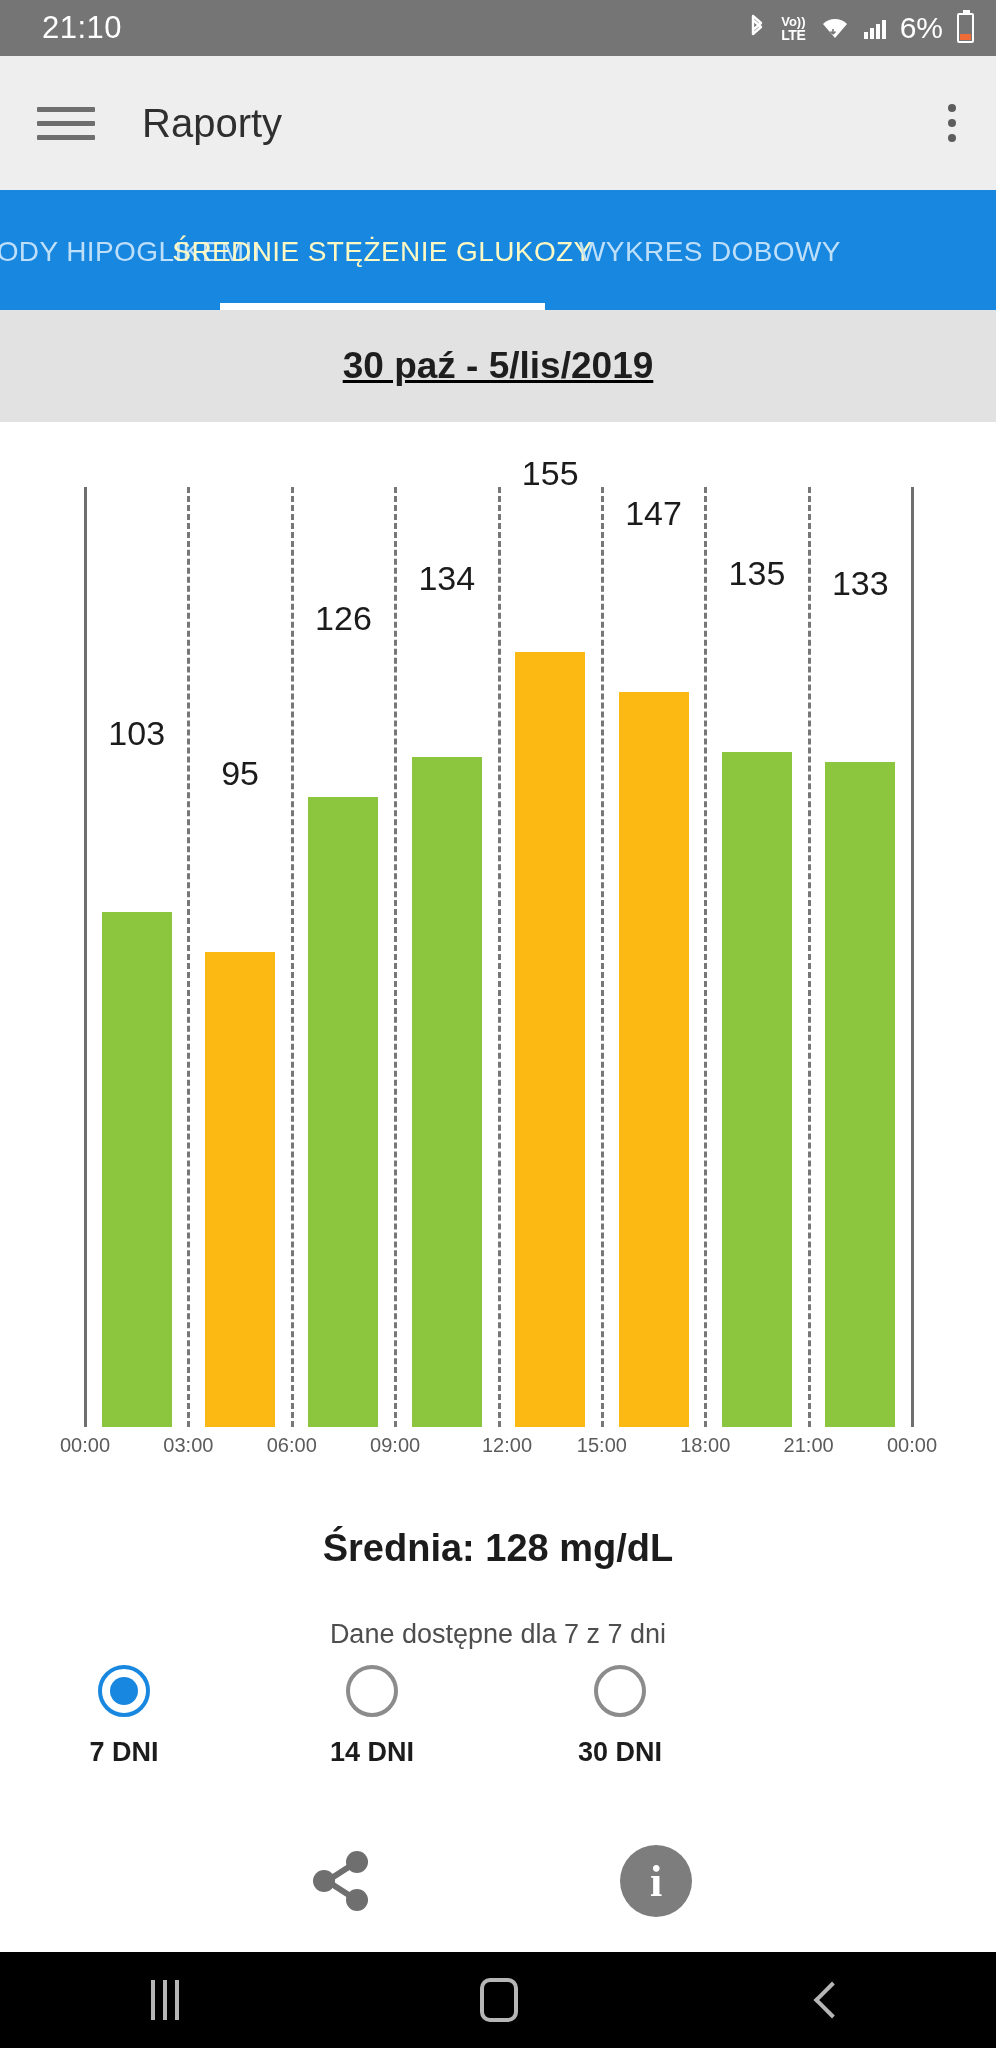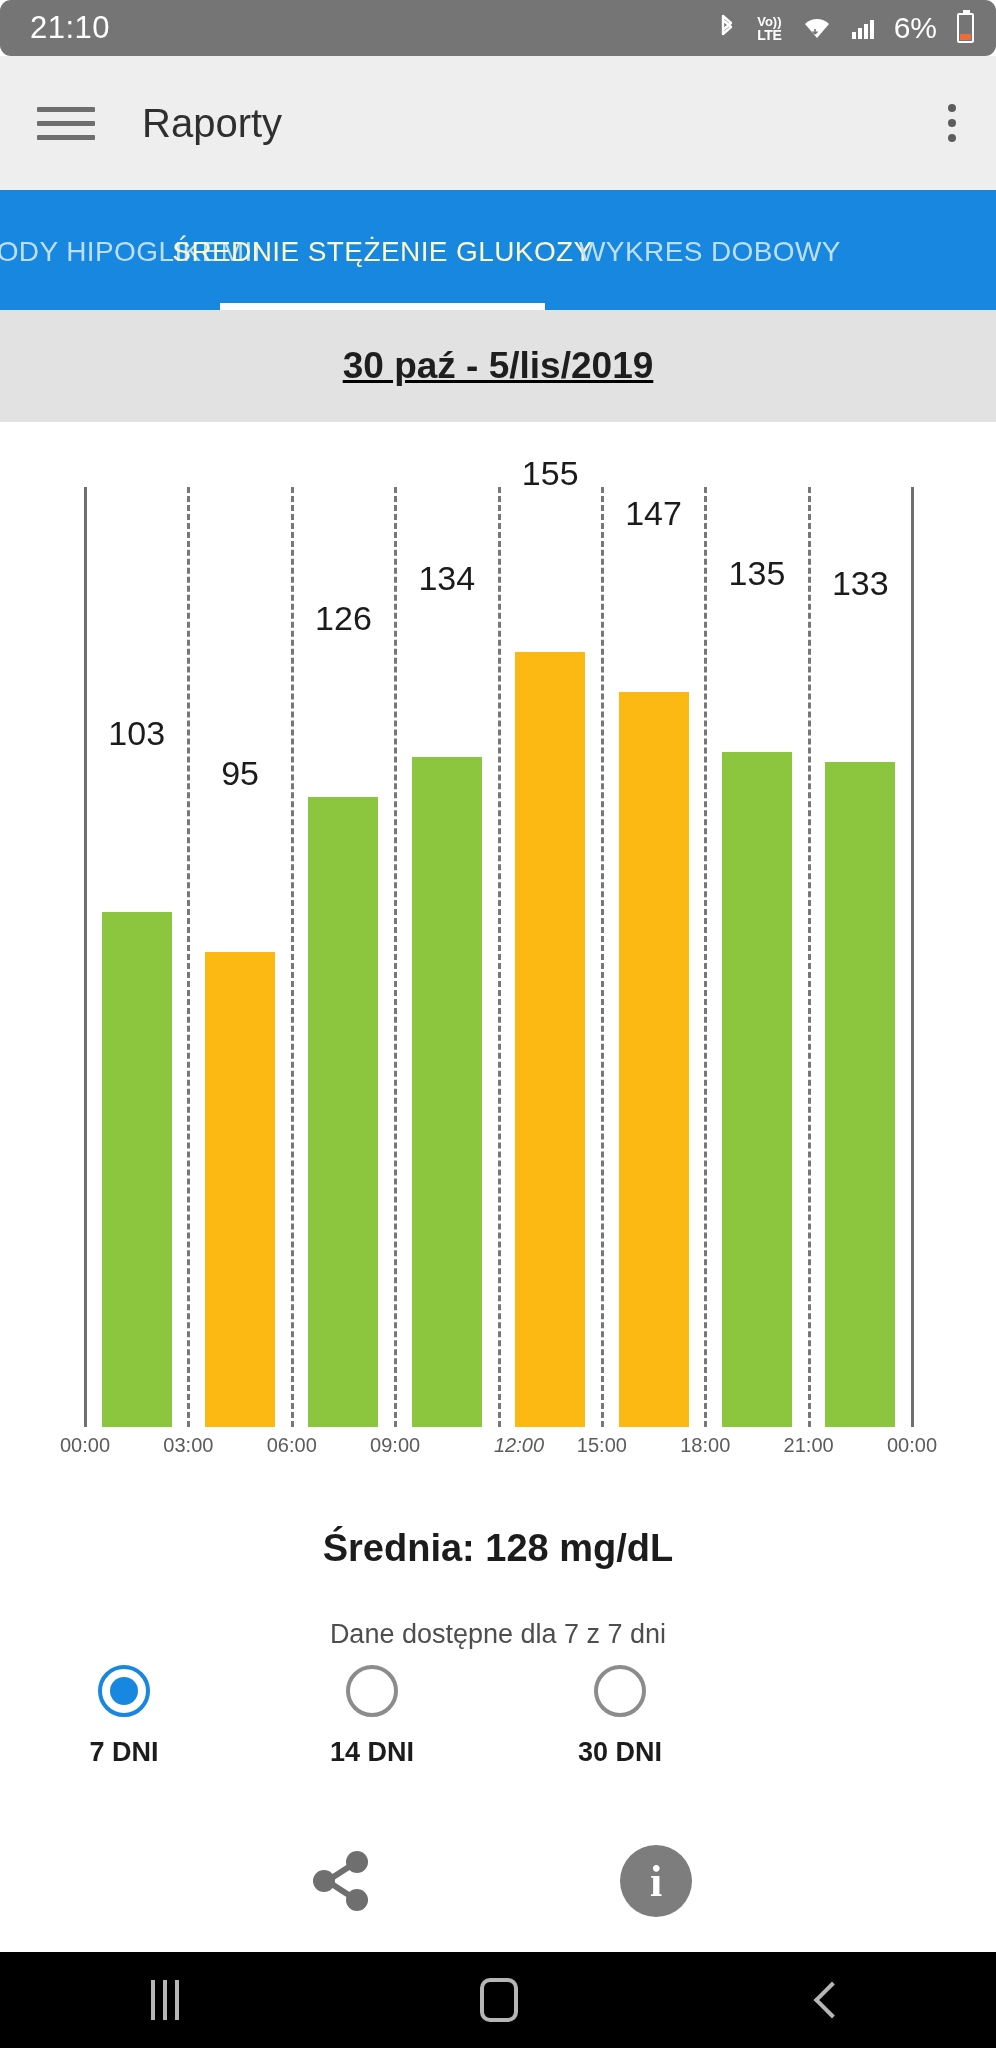--- a/index.html
+++ b/index.html
@@ -9,25 +9,24 @@
     background:#ffffff;
     overflow:hidden;
   }
   #app{ position:relative; width:996px; height:2048px; background:#fff; }
 
   
   .statusbar{
     position:absolute; top:0; left:0; width:996px; height:56px;
     background:#757575; color:#fff;
     display:flex; align-items:center; justify-content:space-between;
-    padding:0 22px 0 30px;
-    border-radius:11px;
+    padding:0 22px 0 42px;
   }
   .status-time{ font-size:31px; letter-spacing:.5px; }
-  .status-right{ display:flex; align-items:center; gap:20px; }
+  .status-right{ display:flex; align-items:center; gap:14px; }
   .ic-bt{ width:20px; height:28px; position:relative; }
   .ic-bt svg{ display:block; }
   .ic-volte{ display:flex; flex-direction:column; align-items:center; line-height:1; }
   .ic-volte span:first-child{ font-size:13px; font-weight:bold; }
   .ic-volte span:last-child{ font-size:14px; font-weight:bold; letter-spacing:-.3px; }
   .ic-wifi{ width:30px; height:26px; }
   .ic-sig{ display:flex; align-items:flex-end; gap:2px; height:22px; }
   .ic-sig i{ display:block; width:4px; background:#fff; }
   .ic-sig i:nth-child(1){ height:7px; }
   .ic-sig i:nth-child(2){ height:11px; }
@@ -216,21 +215,21 @@
     <div class="plot" id="plot">
         <div class="axis-v" style="left: 84px;"></div>
         <div class="xtick" style="left: 85px;">00:00</div>
         <div class="grid-v" style="left: 187.375px;"></div>
         <div class="xtick" style="left: 188.375px;">03:00</div>
         <div class="grid-v" style="left: 290.75px;"></div>
         <div class="xtick" style="left: 291.75px;">06:00</div>
         <div class="grid-v" style="left: 394.125px;"></div>
         <div class="xtick" style="left: 395.125px;">09:00</div>
         <div class="grid-v" style="left: 497.5px;"></div>
-        <div class="xtick" style="left: 519px; font-style: italic;">12:00</div>
+        <div class="xtick" style="left: 507px;">12:00</div>
         <div class="grid-v" style="left: 600.875px;"></div>
         <div class="xtick" style="left: 601.875px;">15:00</div>
         <div class="grid-v" style="left: 704.25px;"></div>
         <div class="xtick" style="left: 705.25px;">18:00</div>
         <div class="grid-v" style="left: 807.625px;"></div>
         <div class="xtick" style="left: 808.625px;">21:00</div>
         <div class="axis-v" style="left: 911px;"></div>
         <div class="xtick" style="left: 912px;">00:00</div>
         <div class="bar" style="left: 101.688px; width: 70px; height: 515px; background: rgb(140, 198, 63);"></div>
         <div class="bar-label" style="left: 136.688px; top: 292px; text-align: right;">103</div>

